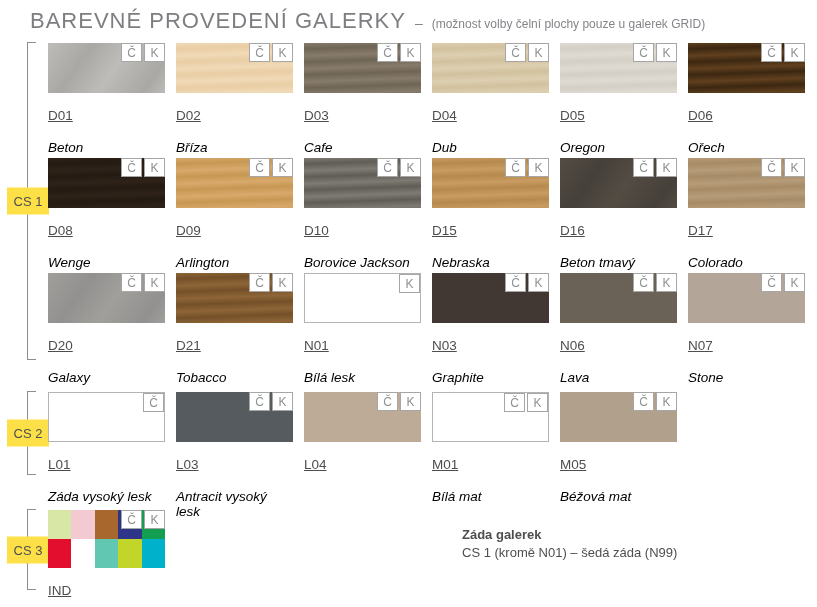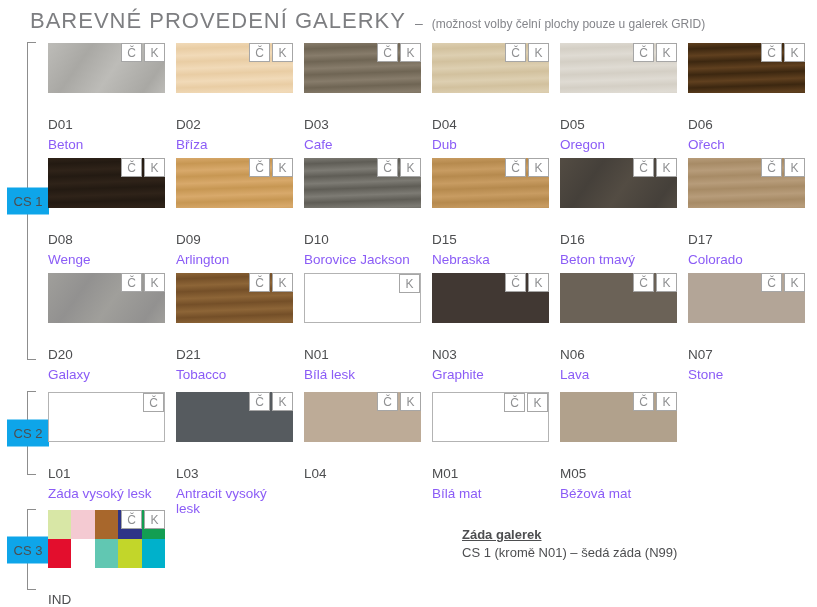--- a/index.html
+++ b/index.html
@@ -24,38 +24,38 @@
   .swatch.flat{background:var(--c1);}
   .swatch.wood{background:repeating-linear-gradient(178deg,var(--c1) 0px,var(--c2) 6px,var(--c1) 13px);}
   .swatch.stone{background:linear-gradient(125deg,var(--c1) 0%,var(--c2) 30%,var(--c1) 55%,var(--c2) 85%,var(--c1) 100%);}
   .swatch.mosaic{display:grid;grid-template-columns:repeat(5,1fr);grid-template-rows:1fr 1fr;}
   .mosaic-cell{width:100%;height:100%;}
 
   .badges{position:absolute;top:0;right:0;display:flex;gap:2px;}
   .badge{width:21px;height:19px;background:#ffffff;border:1px solid #a6a6a6;color:#8f9092;
          font-size:12px;line-height:18px;text-align:center;box-sizing:border-box;}
 
-  .code{margin-top:24px;font-size:13.5px;color:#4d4e50;}
-  .name{margin-top:5px;font-size:13.5px;color:#8b5cf6;}
+  .code{margin-top:15px;font-size:13.5px;color:#4d4e50;text-decoration:underline;}
+  .name{margin-top:17px;font-size:13.5px;color:#000000;font-style:italic;}
 
   
   .bracket{position:absolute;left:27px;border-left:1px solid #8d8d8d;width:0;}
   .bracket::before,.bracket::after{content:"";position:absolute;left:0;width:8px;height:1px;background:#8d8d8d;}
   .bracket::before{top:0;}
   .bracket::after{bottom:0;}
   .bracket-label{position:absolute;top:50%;left:-21px;transform:translateY(-50%);
-                 width:42px;text-align:center;background:#0ea5e9;padding:6px 0;
+                 width:42px;text-align:center;background:#fde047;padding:6px 0;
                  font-size:13px;color:#4d4e50;white-space:nowrap;}
   #bracket-cs1{top:42px;height:318px;}
   #bracket-cs2{top:391px;height:84px;}
   #bracket-cs3{top:509px;height:81px;}
 
   
   .back-note{position:absolute;left:462px;top:526px;font-size:13px;color:#4d4e50;line-height:18px;}
-  .bn-title{font-weight:bold;text-decoration:underline;}
+  .bn-title{font-weight:bold;}
 </style>
 </head>
 <body>
 
 <div class="header">
   <span class="title">BAREVNÉ PROVEDENÍ GALERKY</span>
   <span class="sep">–</span>
   <span class="subtitle">(možnost volby čelní plochy pouze u galerek GRID)</span>
 </div>
 

